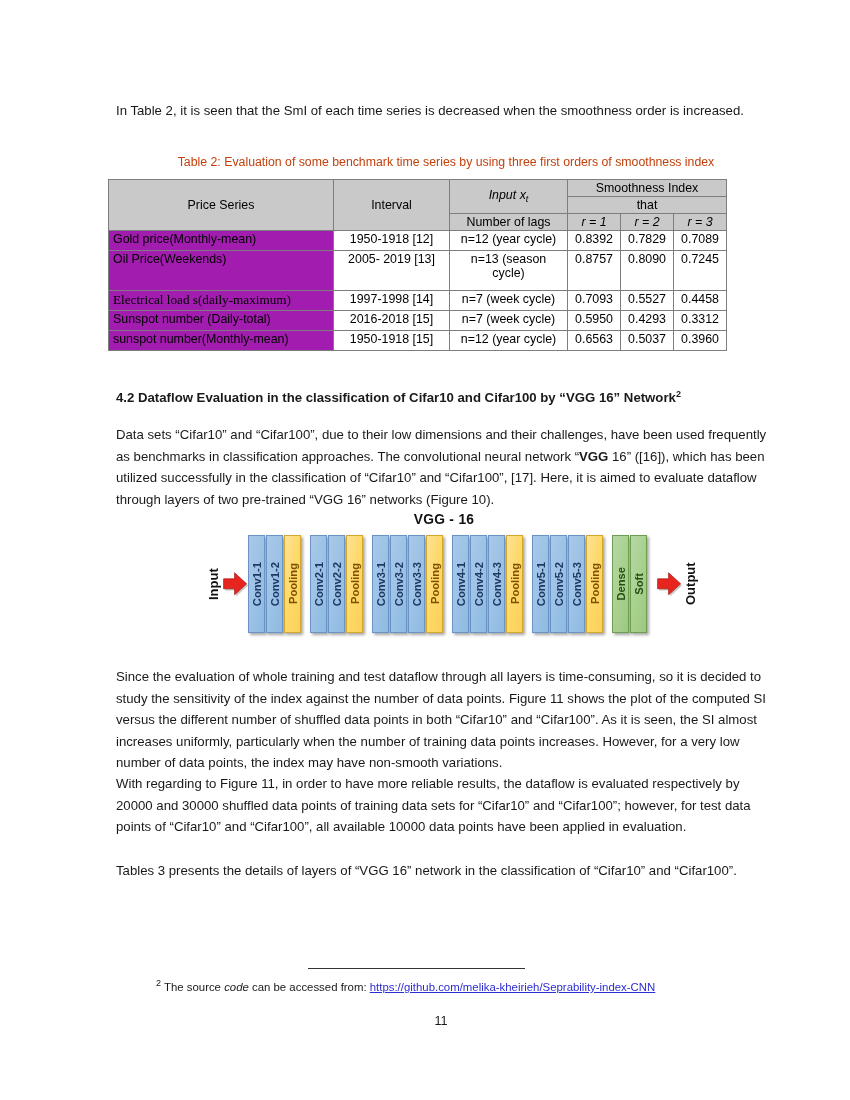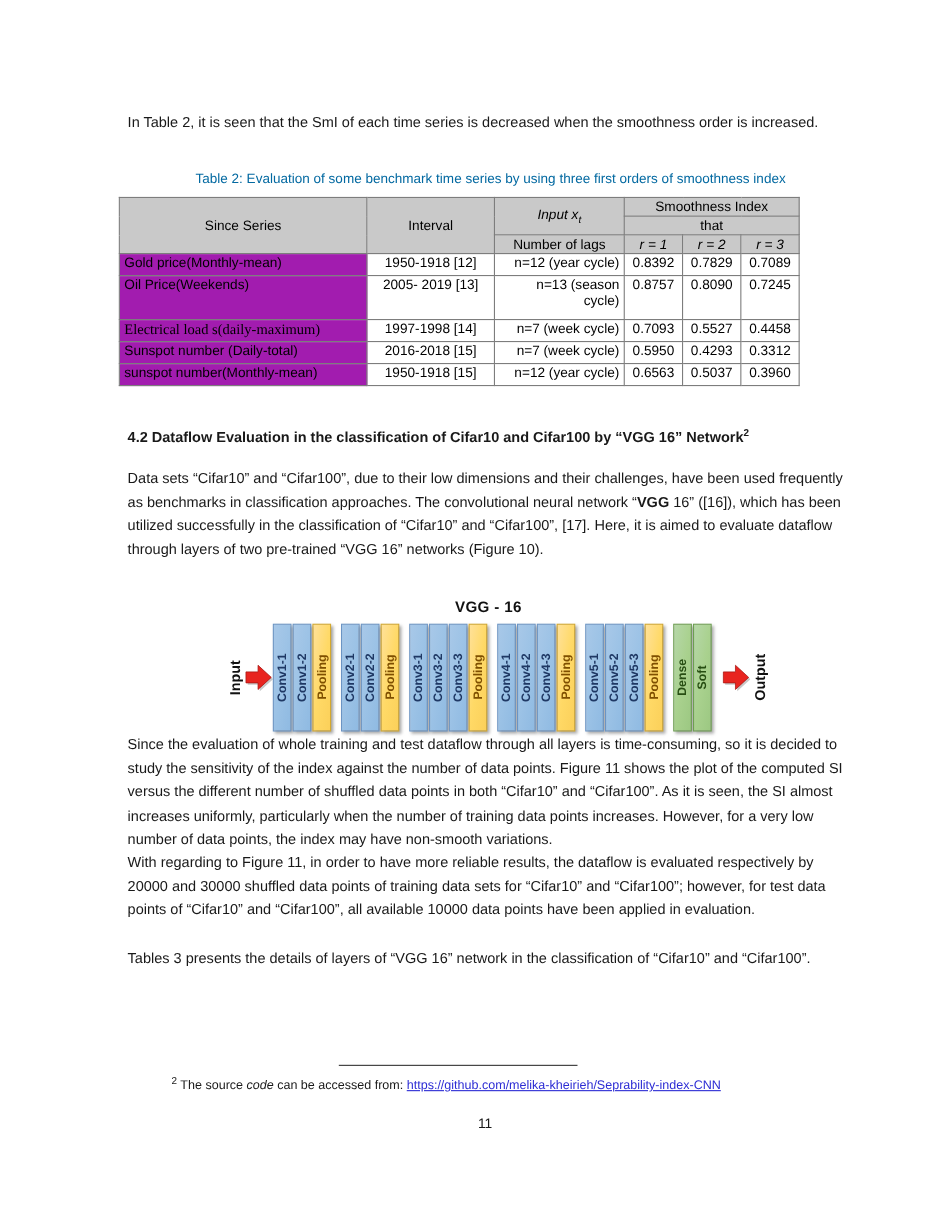--- a/index.html
+++ b/index.html
@@ -39,21 +39,21 @@
 
   sup { font-size: 9px; vertical-align: super; line-height: 0; }
 
   
   .table-caption {
     position: absolute;
     left: 100px; top: 155px;
     width: 660px;
     text-align: center;
     font-size: 12.3px;
-    color: #0369a1;
+    color: #c2410c;
   }
 
   
   .tbl-wrap { position: absolute; left: 92px; top: 179px; }
   table.t2 {
     border-collapse: collapse;
     font-size: 12.4px;
     color: #000;
   }
   table.t2 td, table.t2 th {
@@ -76,25 +76,25 @@
   }
   .c-name {
     background: #a21caf;
     text-align: left;
     padding-left: 6px;
     width: 225px;
     height: 20px;
   }
   .c-name.serif { font-family: "Liberation Serif", serif; font-size: 13.2px; }
   .c-int  { text-align: center; width: 116px; }
-  .c-lag  { text-align: right; padding-left: 5px; width: 118px; }
+  .c-lag  { text-align: center; padding-left: 5px; width: 118px; }
   .c-val  { text-align: center; width: 53px; }
 
   
-  .fig-wrap { position: absolute; left: 100px; top: 512px; width: 656px; margin-top: 32px; }
+  .fig-wrap { position: absolute; left: 100px; top: 512px; width: 656px; }
   .fig-title {
     text-align: center;
     font-weight: bold;
     font-size: 13.8px;
     color: #111;
     letter-spacing: .3px;
   }
   .diagram {
     position: relative;
     margin: 8px auto 0 auto;
@@ -194,21 +194,21 @@
 <div class="page">
 
   <div class="para intro-para">In Table 2, it is seen that the SmI of each time series is decreased when the smoothness order is increased.</div>
 
   <div class="table-caption">Table 2: Evaluation of some benchmark time series by using three first orders of smoothness index</div>
 
   <div class="tbl-wrap">
     <table class="t2">
       <thead>
         <tr>
-          <th class="hdr" rowspan="3">Since Series</th>
+          <th class="hdr" rowspan="3">Price Series</th>
           <th class="hdr" rowspan="3">Interval</th>
           <th class="hdr" rowspan="2">
             <span style="font-style:italic;">Input x</span><sub style="font-style:italic;font-size:9px;">t</sub>
           </th>
           <th class="hdr" colspan="3">Smoothness Index</th>
         </tr>
         <tr>
           <th class="hdr-order" colspan="3">that</th>
         </tr>
         <tr>

